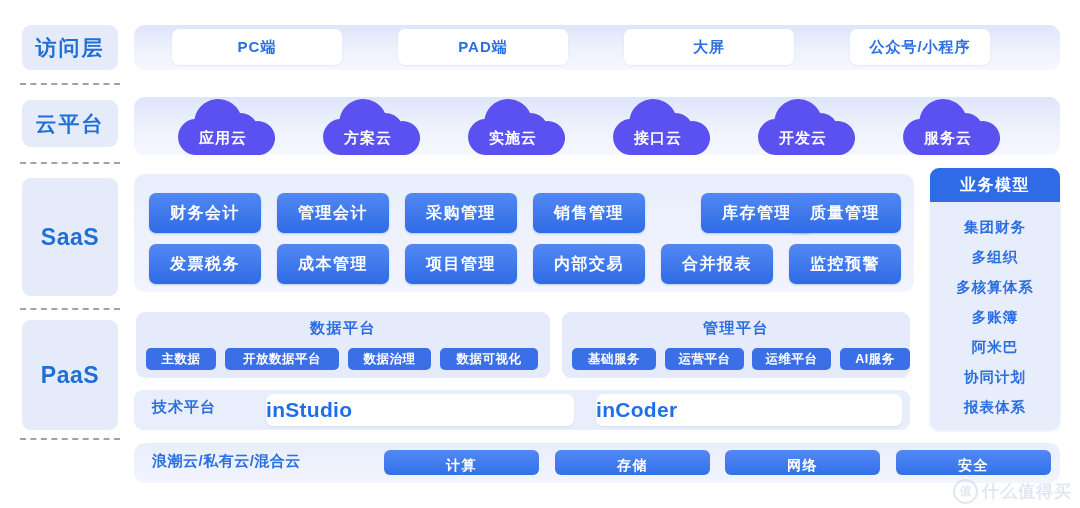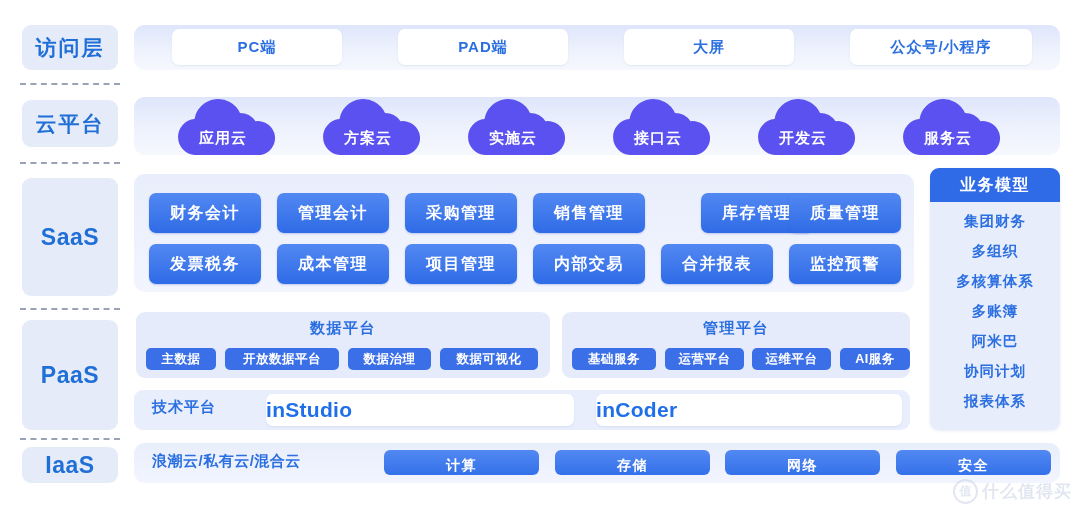--- a/index.html
+++ b/index.html
@@ -125,21 +125,21 @@
     background: #2f6be6;
     color: #fff;
     font-size: 16px;
     font-weight: bold;
     letter-spacing: 1.5px;
     display: flex;
     align-items: center;
     justify-content: center;
   }
   #biz-list {
-    padding-top: 4px;
+    padding-top: 10px;
   }
   .biz-item {
     height: 30px;
     line-height: 30px;
     text-align: center;
     color: #2b6fe0;
     font-size: 14.5px;
     font-weight: bold;
     letter-spacing: 1px;
   }
@@ -280,36 +280,33 @@
   <div class="layer-label en" style="top:178px;height:118px;">
     <span>SaaS</span>
   </div>
   <div class="divider" style="top:308px;"></div>
 
   <div class="layer-label en" style="top:320px;height:110px;">
     <span>PaaS</span>
   </div>
   <div class="divider" style="top:438px;"></div>
 
-  <div class="layer-label en" style="top:447px;height:36px;">
-    <span>IaaS</span>
-  </div>
 
   <div class="band" style="left:134px;top:25px;width:926px;height:45px;"></div>
 
   <div class="access-chip" style="left:172px;top:29px;width:170px;">
     <span>PC端</span>
   </div>
   <div class="access-chip" style="left:398px;top:29px;width:170px;">
     <span>PAD端</span>
   </div>
   <div class="access-chip" style="left:624px;top:29px;width:170px;">
     <span>大屏</span>
   </div>
-  <div class="access-chip" style="left:850px;top:29px;width:182px;">
+  <div class="access-chip" style="left:850px;top:29px;width:140px;">
     <span>公众号/小程序</span>
   </div>
 
   <div class="band" style="left:134px;top:97px;width:926px;height:58px;"></div>
 
   <div class="cloud" style="left:165px;top:98px;">
     <svg viewBox="0 0 116 60" xmlns="http://www.w3.org/2000/svg">
       <path fill="#5b50f0" d="M30,57 a18,18 0 0 1 -0.5,-35.9 a24,24 0 0 1 45.5,-6 a19,19 0 0 1 15.5,8.2 a17,17 0 0 1 5,33.7 z"></path>
     </svg>
     <div class="cloud-text">应用云</div>

